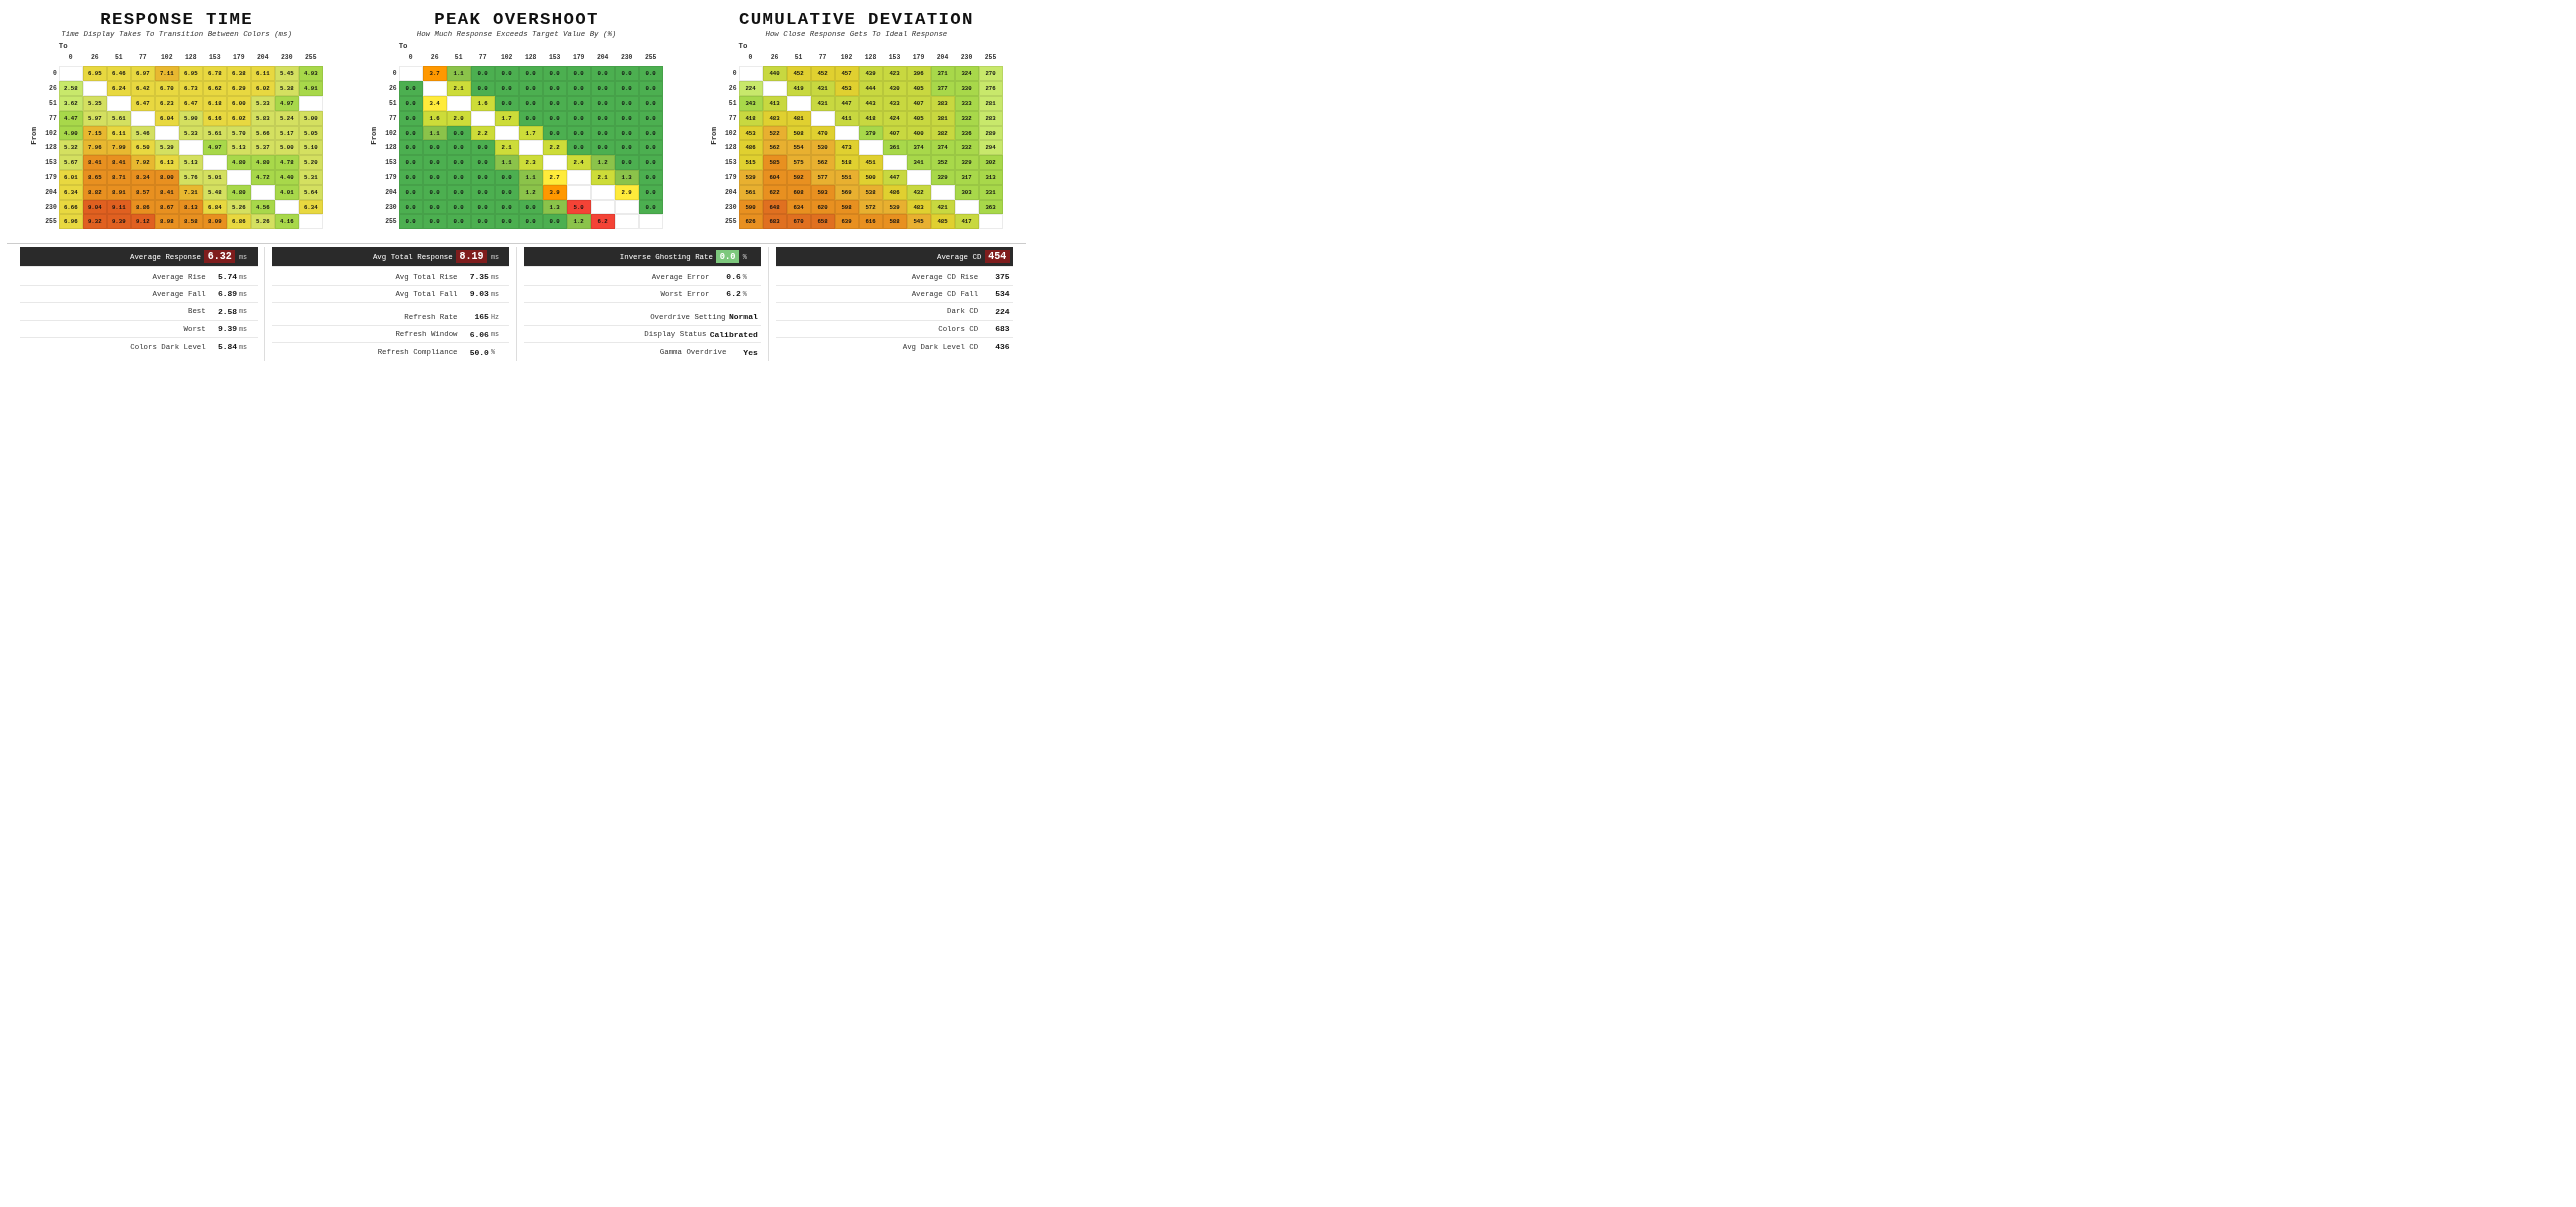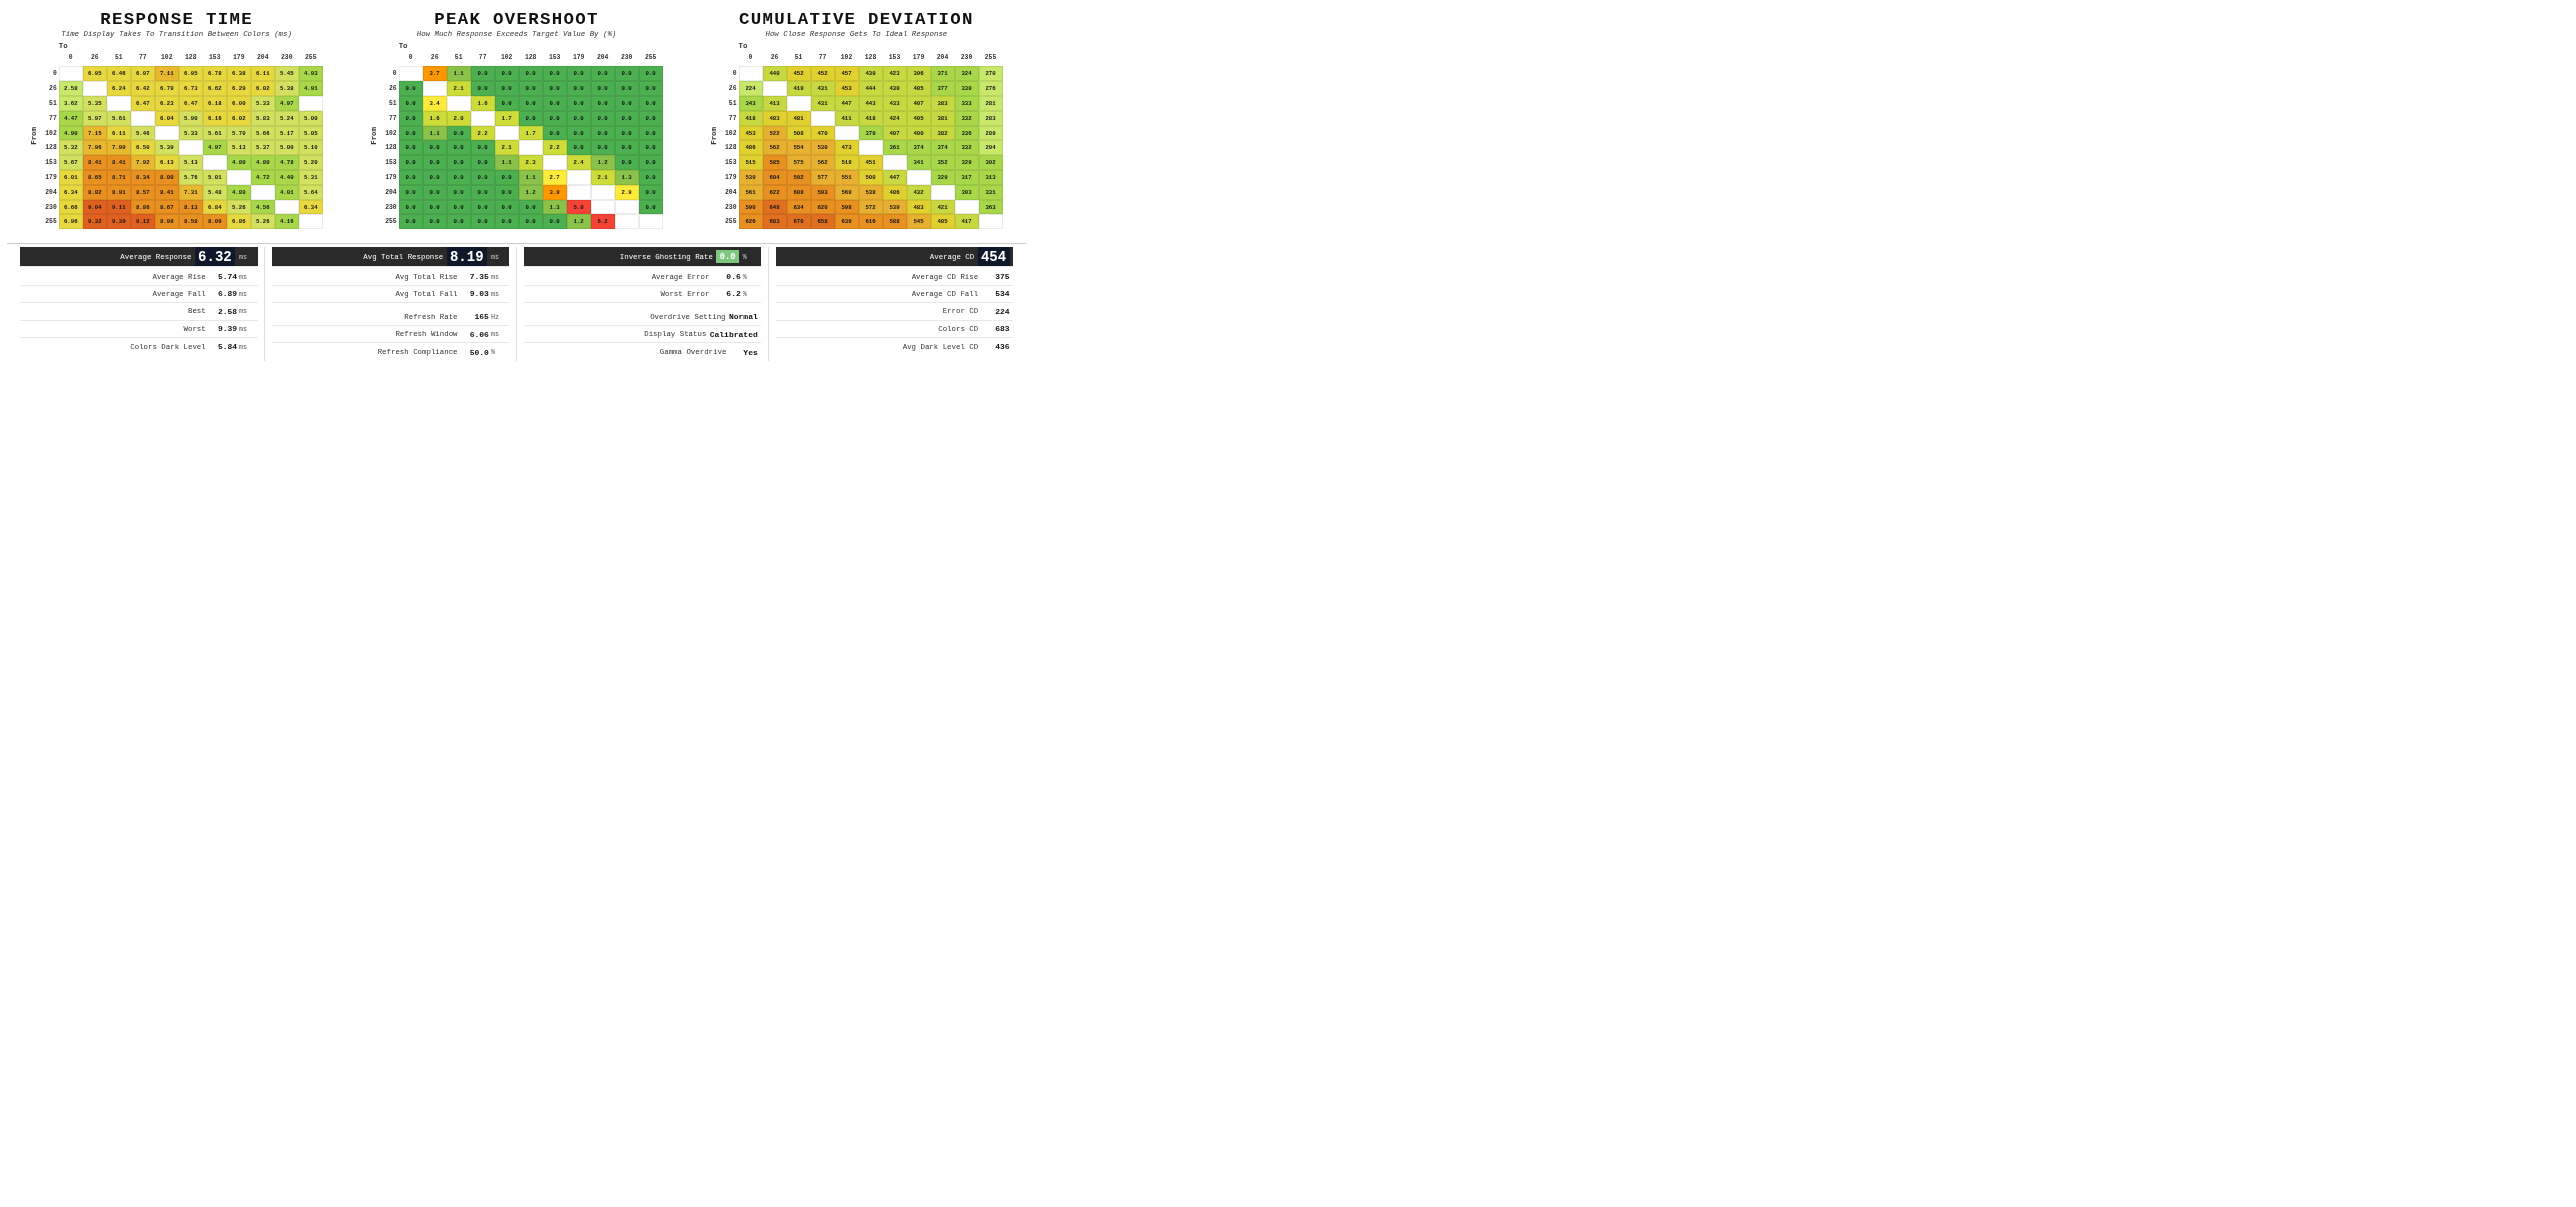--- a/index.html
+++ b/index.html
@@ -148,23 +148,23 @@
     }
     .stat-value {
       font-size: 8px;
       font-family: 'Courier New', monospace;
       font-weight: bold;
       color: #111;
       min-width: 28px;
       text-align: right;
     }
     .stat-value-highlight {
-      background: #0f172a;
+      background: #7f1d1d;
       padding: 1.3px 3.4px;
-      font-size: 14px;
+      font-size: 10px;
       font-weight: bold;
       font-family: 'Courier New', monospace;
     }
     .stat-value-highlight-green {
       background: #7dc87d;
       padding: 1.3px 3.4px;
       font-size: 8.7px;
       font-weight: bold;
       font-family: 'Courier New', monospace;
     }
@@ -850,21 +850,21 @@
         </div>
         <div class="stat-row" style="padding-left: 3.4px; padding-right: 3.4px;">
           <div class="stat-label">Average CD Rise</div>
           <div class="stat-value">375</div>
         </div>
         <div class="stat-row" style="padding-left: 3.4px; padding-right: 3.4px; justify-content: space-between;">
           <div class="stat-label">Average CD Fall</div>
           <div class="stat-value">534</div>
         </div>
         <div class="stat-row" style="padding-left: 3.4px; padding-right: 3.4px;">
-          <div class="stat-label">Error CD</div>
+          <div class="stat-label">Dark CD</div>
           <div class="stat-value">224</div>
         </div>
         <div class="stat-row" style="padding-left: 3.4px; padding-right: 3.4px;">
           <div class="stat-label">Colors CD</div>
           <div class="stat-value">683</div>
         </div>
         <div class="stat-row" style="padding-left: 3.4px; padding-right: 3.4px;">
           <div class="stat-label">Avg Dark Level CD</div>
           <div class="stat-value">436</div>
         </div>

